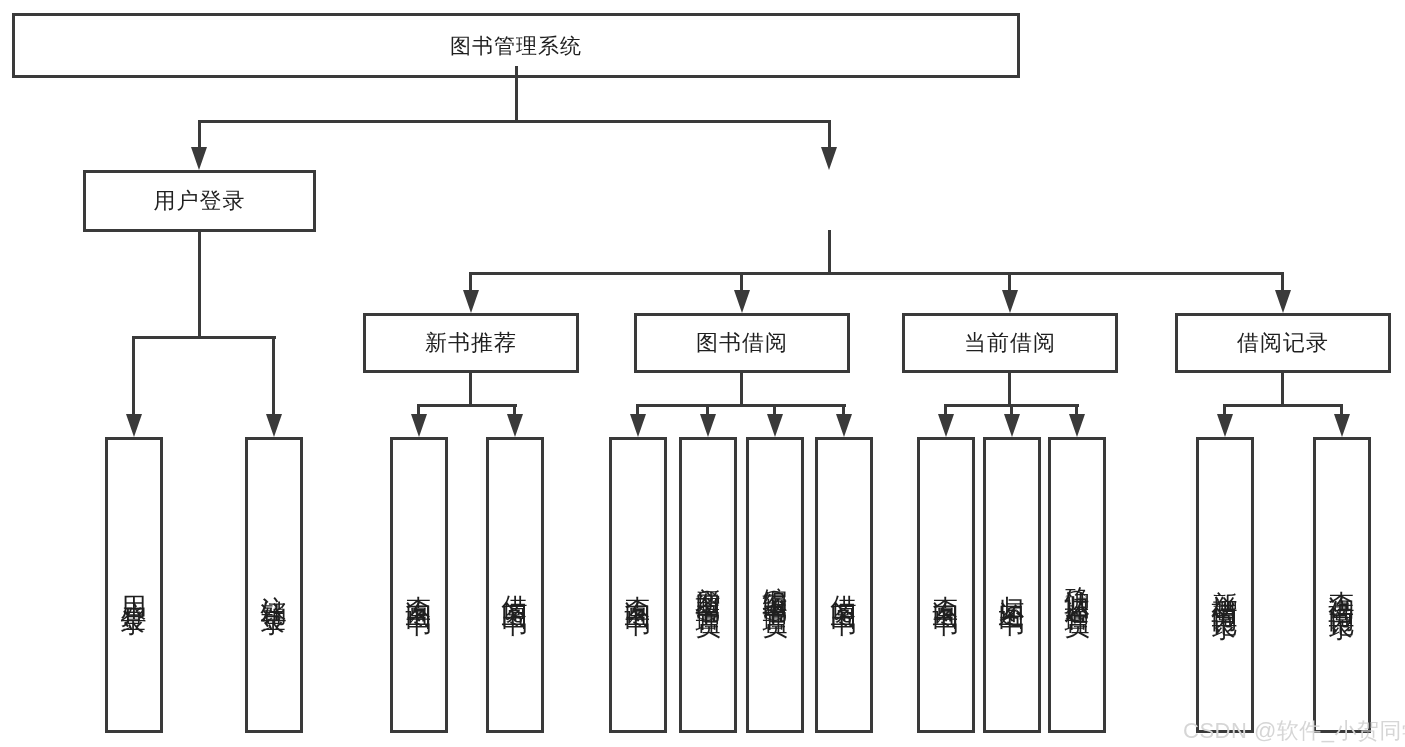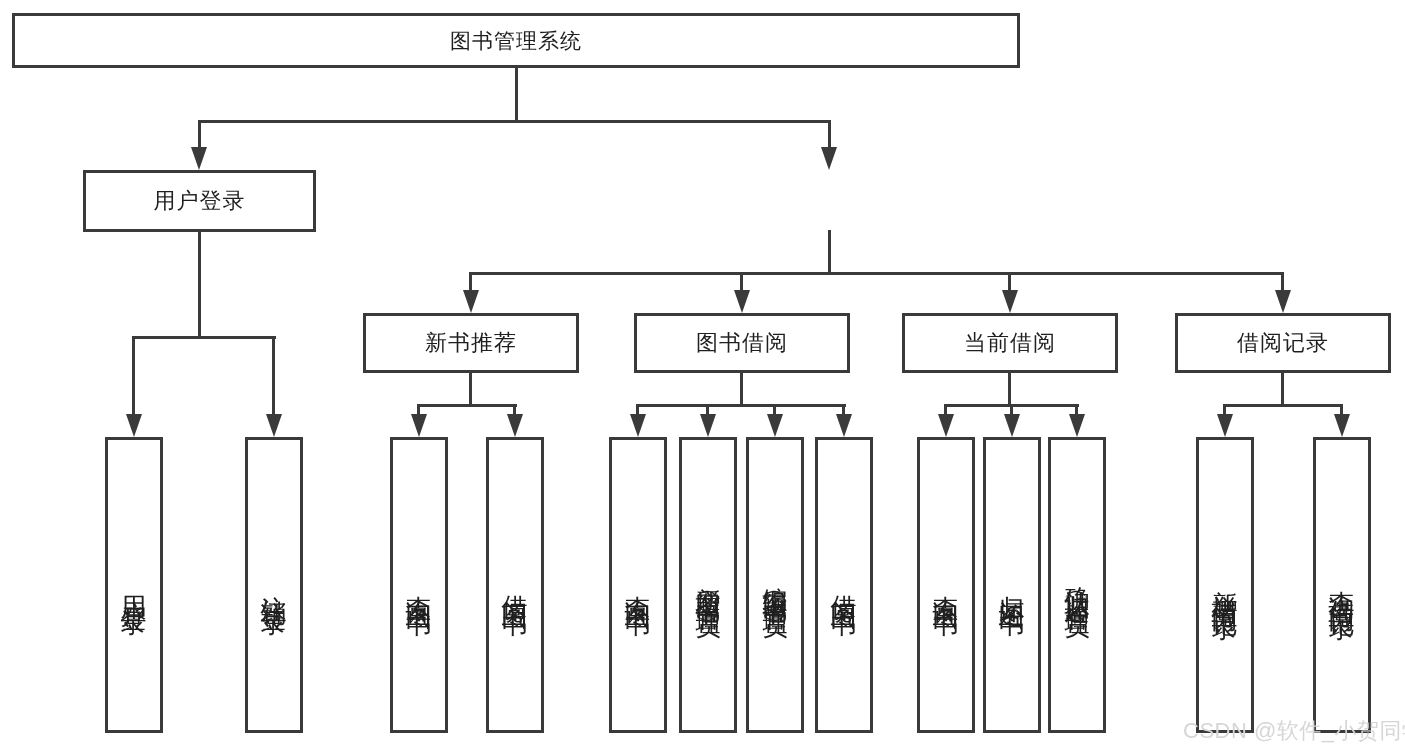--- a/index.html
+++ b/index.html
@@ -44,21 +44,21 @@
     position:absolute; left:1183px; top:716px;
     font-size:22px; color:var(--watermark);
     letter-spacing:0.5px; z-index:5; white-space:nowrap;
   }
 </style>
 </head>
 <body>
 
 <div class="canvas">
 
-  <div class="box hbox root-box" style="left:12px;top:13px;width:1008px;height:55px;">
+  <div class="box hbox root-box" style="left:12px;top:13px;width:1008px;height:65px;">
     <span>图书管理系统</span>
   </div>
 
   <div class="line" style="left:515px;top:66px;width:3px;height:54px;"></div>
   <div class="line" style="left:198px;top:120px;width:633px;height:3px;"></div>
   <div class="line" style="left:198px;top:120px;width:3px;height:30px;"></div>
   <div class="line" style="left:828px;top:120px;width:3px;height:30px;"></div>
   <div class="arrow" style="left:191px;top:147px;"></div>
   <div class="arrow" style="left:821px;top:147px;"></div>
 

